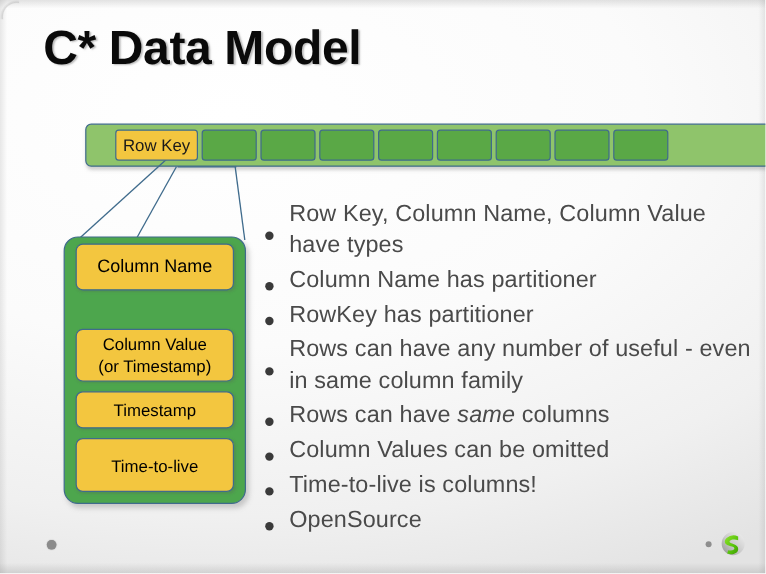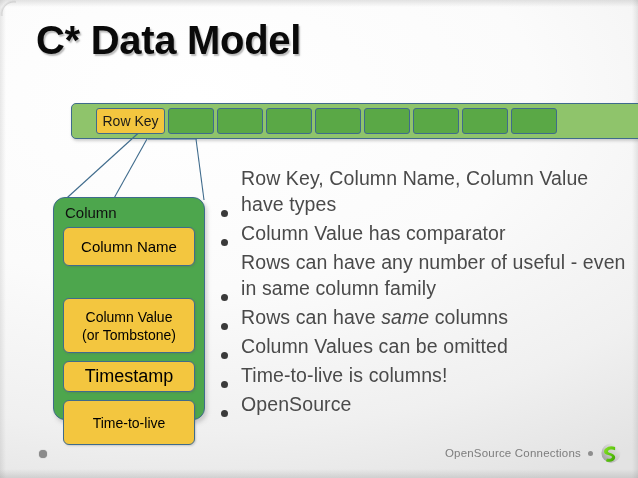--- a/index.html
+++ b/index.html
@@ -134,34 +134,34 @@
     color: #000000;
     display: flex;
     flex-direction: column;
     align-items: center;
     justify-content: center;
     text-align: center;
     margin-bottom: 8px;
     box-shadow: 1px 1px 2px rgba(90,90,90,0.25);
   }
   .cell-name      { height: 39px; font-size: 15px; }
-  .cell-value     { height: 55px; font-size: 14px; line-height: 18px; margin-top: 32px; }
-  .cell-timestamp { height: 31px; font-size: 18px; }
+  .cell-value     { height: 44px; font-size: 14px; line-height: 18px; margin-top: 32px; }
+  .cell-timestamp { height: 31px; font-size: 14px; }
   .cell-ttl       { height: 45px; font-size: 14px; }
 
   
   .bullets {
     position: absolute;
     left: 221px;
     top: 165px;
     width: 406px;
   }
   .bullet {
     display: flex;
-    align-items: flex-end;
+    align-items: center;
     margin-bottom: 3px;
   }
   .bullet-dot {
     flex: 0 0 auto;
     width: 7px;
     height: 7px;
     border-radius: 50%;
     background: #3a3a3a;
     margin: 11px 13px 0 0;
   }
@@ -230,48 +230,51 @@
   </div>
 
   <svg class="connectors" viewBox="0 0 638 478" xmlns="http://www.w3.org/2000/svg">
     <line x1="145" y1="127" x2="58" y2="206" stroke="#3f6b8c" stroke-width="1.1"></line>
     <line x1="147" y1="139" x2="113" y2="200" stroke="#3f6b8c" stroke-width="1.1"></line>
     <line x1="196" y1="139" x2="204" y2="200" stroke="#3f6b8c" stroke-width="1.1"></line>
     <line x1="148" y1="139" x2="197" y2="139" stroke="#3f6b8c" stroke-width="1.1"></line>
   </svg>
 
   <div class="column-box">
-    <div class="column-box-title">Column</div>
 
     <div class="col-cell cell-name">
       <span>Column Name</span>
     </div>
 
     <div class="col-cell cell-value">
       <span>Column Value</span>
-      <span>(or Tombstone)</span>
+      <span>(or Timestamp)</span>
     </div>
 
     <div class="col-cell cell-timestamp">
       <span>Timestamp</span>
     </div>
 
     <div class="col-cell cell-ttl">
       <span>Time-to-live</span>
     </div>
   </div>
 
   <div class="bullets">
     <div class="bullet">
       <span class="bullet-dot"></span>
       <span class="bullet-text">Row Key, Column Name, Column Value have types</span>
     </div>
     <div class="bullet">
       <span class="bullet-dot"></span>
-      <span class="bullet-text">Column Value has comparator</span>
+      <span class="bullet-text">Column Name has partitioner</span>
+    </div>
+    <div class="bullet">
+      <span class="bullet-dot"></span>
+      <span class="bullet-text">RowKey has partitioner</span>
     </div>
     <div class="bullet">
       <span class="bullet-dot"></span>
       <span class="bullet-text">Rows can have any number of useful - even in same column family</span>
     </div>
     <div class="bullet">
       <span class="bullet-dot"></span>
       <span class="bullet-text">Rows can have <em>same</em> columns</span>
     </div>
     <div class="bullet">
@@ -284,21 +287,20 @@
     </div>
     <div class="bullet">
       <span class="bullet-dot"></span>
       <span class="bullet-text">OpenSource</span>
     </div>
   </div>
 
   <div class="footer-dot"></div>
 
   <div class="footer-brand">
-    <span class="footer-brand-text">OpenSource Connections</span>
     <span class="footer-sep"></span>
     <span class="footer-logo">
       <svg viewBox="0 0 48 48" width="22" height="22" xmlns="http://www.w3.org/2000/svg">
         <defs>
           <linearGradient id="oscGreen" x1="0" y1="0" x2="1" y2="1">
             <stop offset="0%" stop-color="#8ee02c"></stop>
             <stop offset="60%" stop-color="#57c40a"></stop>
             <stop offset="100%" stop-color="#3f9c06"></stop>
           </linearGradient>
           <linearGradient id="oscGrey" x1="1" y1="0" x2="0" y2="1">

